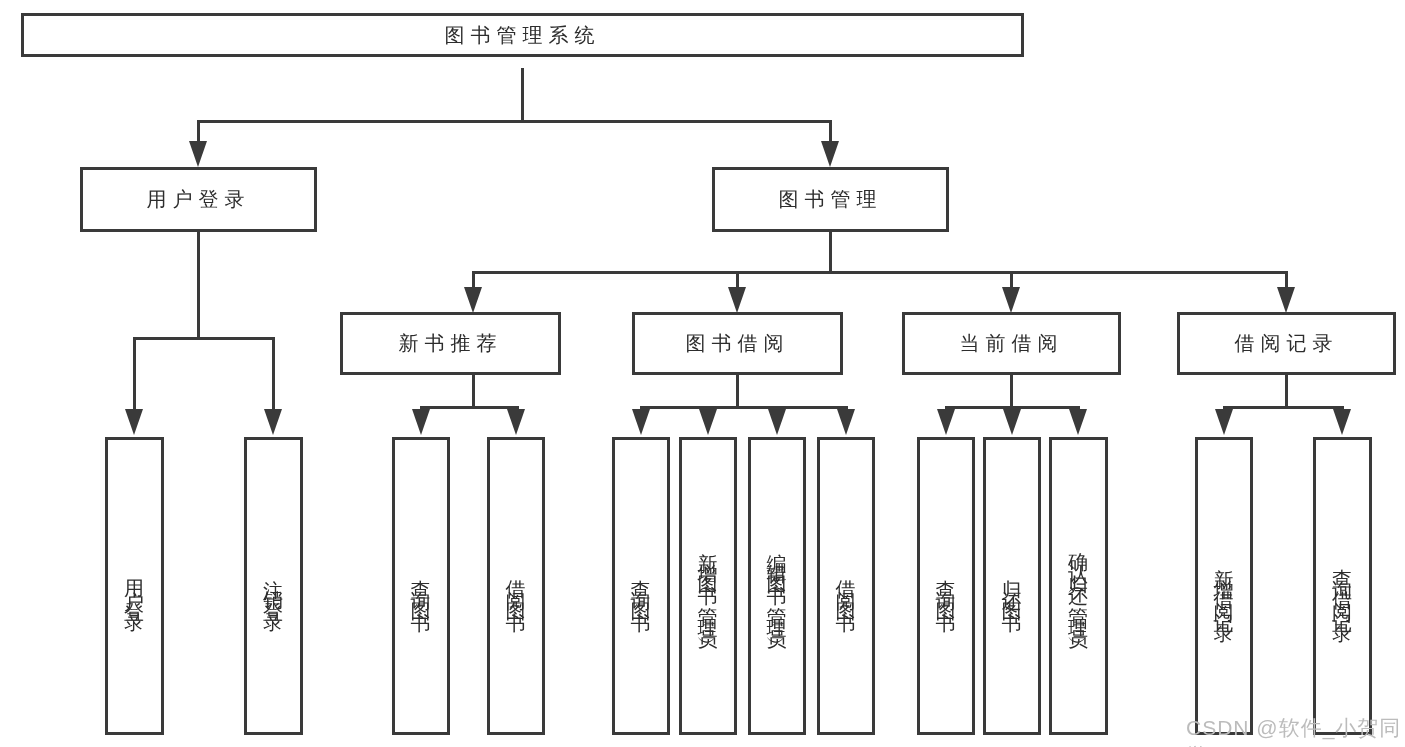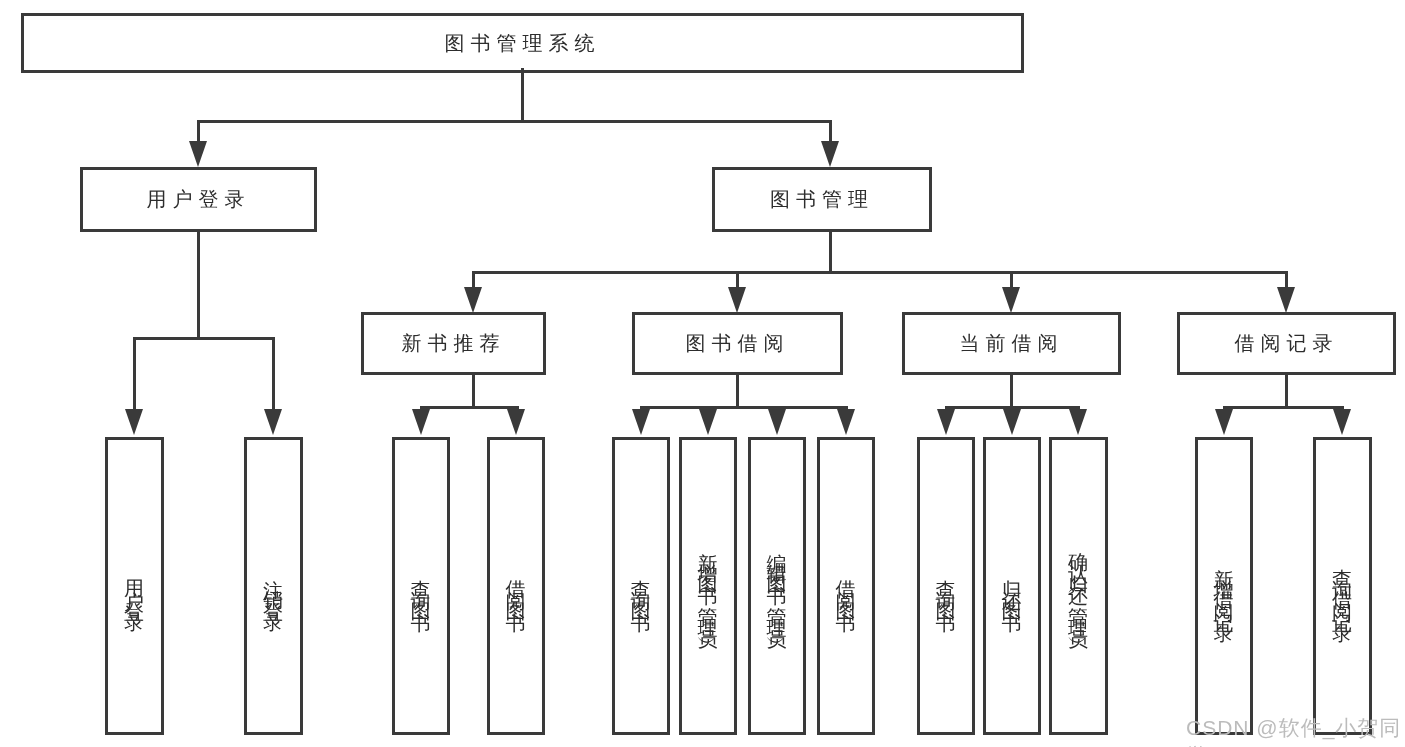--- a/index.html
+++ b/index.html
@@ -35,31 +35,31 @@
   .watermark{
     position:absolute;left:1186px;top:714px;
     font-size:21px;letter-spacing:1px;color:var(--wm);
   }
 </style>
 </head>
 <body>
 
 <div class="canvas">
 
-  <div class="box" style="left:21px;top:13px;width:1003px;height:60px">图书管理系统</div>
+  <div class="box" style="left:21px;top:13px;width:1003px;height:44px">图书管理系统</div>
 
   <div class="vl" style="left:521px;top:68px;height:52px"></div>
   <div class="hl" style="left:197px;top:120px;width:635px"></div>
   <div class="vl" style="left:197px;top:120px;height:23px"></div>
   <div class="arr" style="left:189px;top:141px"></div>
   <div class="vl" style="left:829px;top:120px;height:23px"></div>
   <div class="arr" style="left:821px;top:141px"></div>
 
   <div class="box" style="left:80px;top:167px;width:237px;height:65px">用户登录</div>
-  <div class="box" style="left:712px;top:167px;width:220px;height:65px">图书管理</div>
+  <div class="box" style="left:712px;top:167px;width:237px;height:65px">图书管理</div>
 
   <div class="vl" style="left:197px;top:232px;height:105px"></div>
   <div class="hl" style="left:133px;top:337px;width:142px"></div>
   <div class="vl" style="left:133px;top:337px;height:72px"></div>
   <div class="arr" style="left:125px;top:409px"></div>
   <div class="vl" style="left:272px;top:337px;height:72px"></div>
   <div class="arr" style="left:264px;top:409px"></div>
 
   <div class="box vbox" style="left:105px;top:437px;width:59px;height:298px">用户登录</div>
   <div class="box vbox" style="left:244px;top:437px;width:59px;height:298px">注销登录</div>
@@ -68,21 +68,21 @@
   <div class="hl" style="left:472px;top:271px;width:816px"></div>
   <div class="vl" style="left:472px;top:271px;height:17px"></div>
   <div class="arr" style="left:464px;top:287px"></div>
   <div class="vl" style="left:736px;top:271px;height:17px"></div>
   <div class="arr" style="left:728px;top:287px"></div>
   <div class="vl" style="left:1010px;top:271px;height:17px"></div>
   <div class="arr" style="left:1002px;top:287px"></div>
   <div class="vl" style="left:1285px;top:271px;height:17px"></div>
   <div class="arr" style="left:1277px;top:287px"></div>
 
-  <div class="box" style="left:361px;top:312px;width:185px;height:63px">新书推荐</div>
+  <div class="box" style="left:340px;top:312px;width:221px;height:63px">新书推荐</div>
   <div class="box" style="left:632px;top:312px;width:211px;height:63px">图书借阅</div>
   <div class="box" style="left:1177px;top:312px;width:219px;height:63px">借阅记录</div>
   <div class="box" style="left:902px;top:312px;width:219px;height:63px">当前借阅</div>
 
   <div class="vl" style="left:472px;top:375px;height:31px"></div>
   <div class="hl" style="left:420px;top:406px;width:99px"></div>
   <div class="arr" style="left:412px;top:409px"></div>
   <div class="arr" style="left:507px;top:409px"></div>
   <div class="box vbox" style="left:392px;top:437px;width:58px;height:298px">查询图书</div>
   <div class="box vbox" style="left:487px;top:437px;width:58px;height:298px">借阅图书</div>

